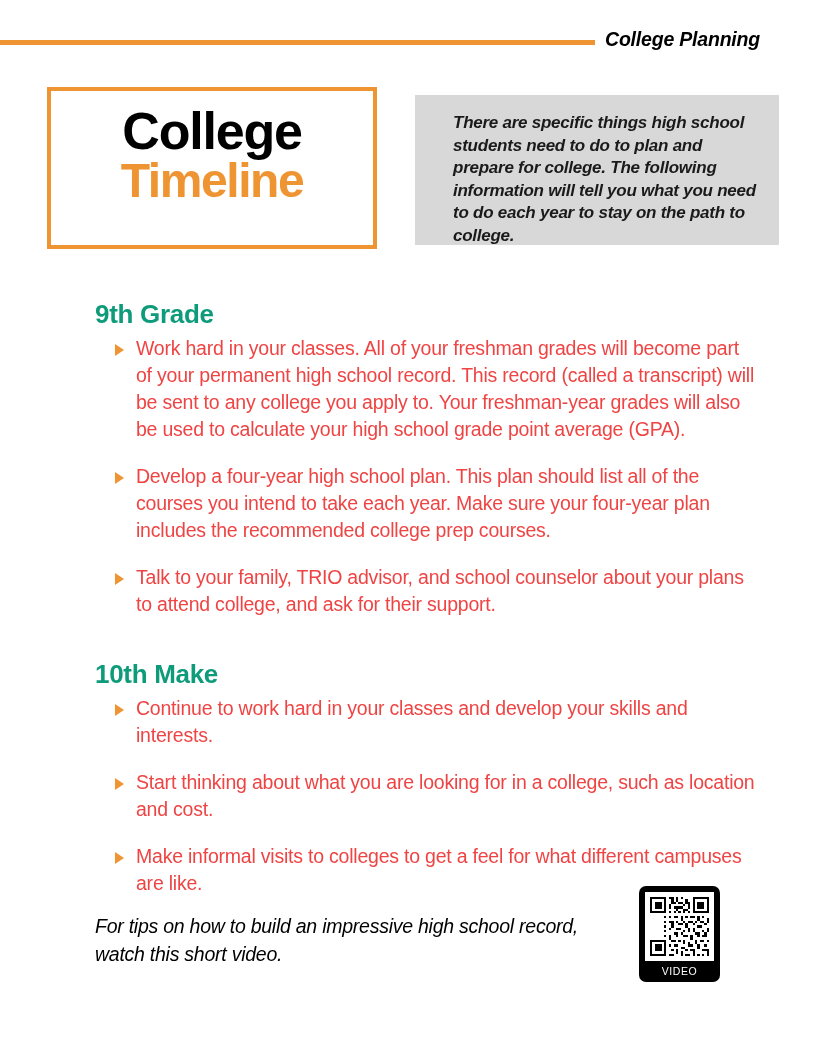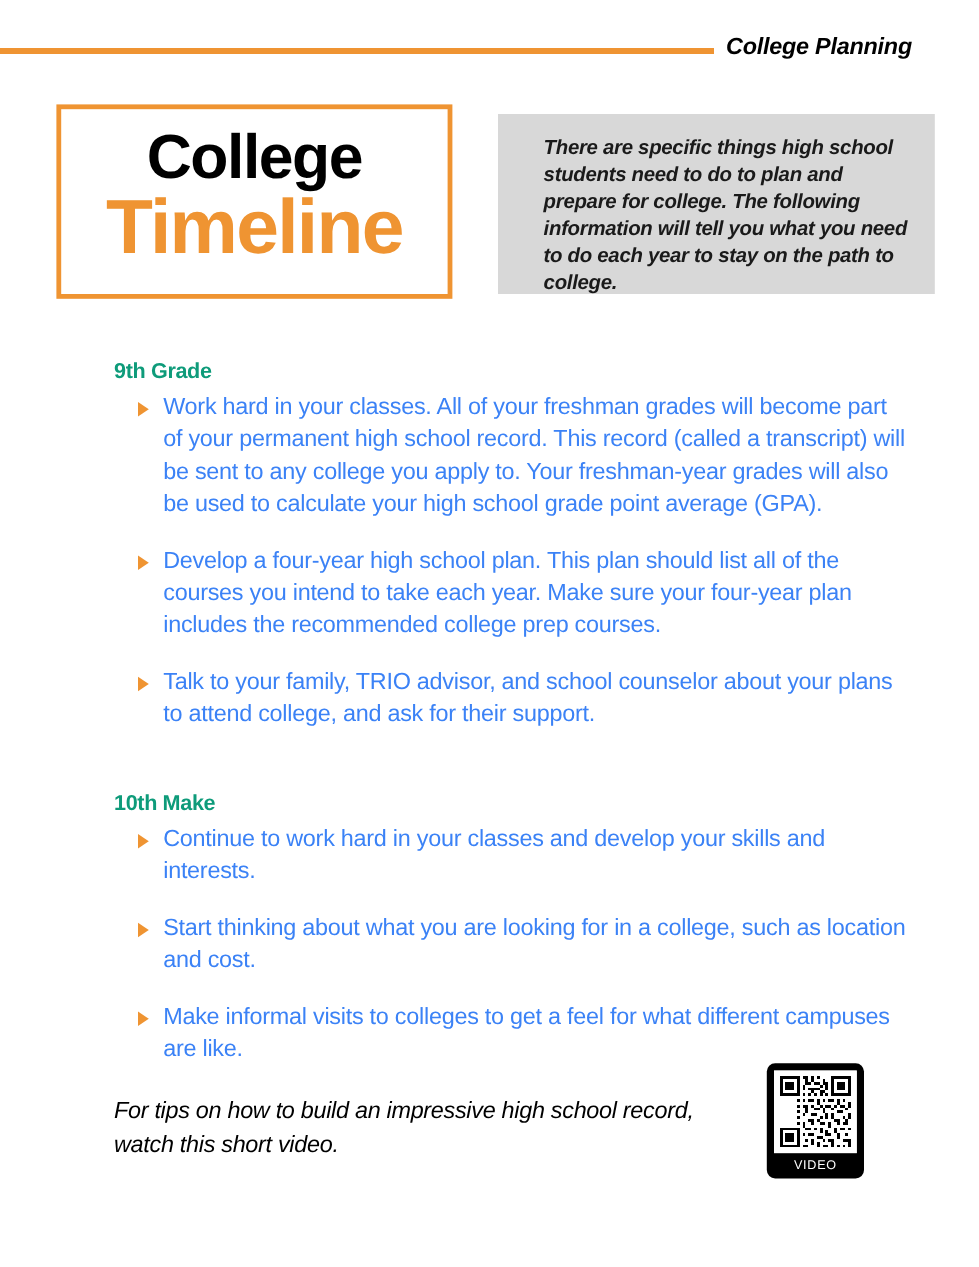--- a/index.html
+++ b/index.html
@@ -68,21 +68,21 @@
     line-height: 1;
     letter-spacing: -1.2px;
     color: #000000;
   }
   .title-line2 {
     position: absolute;
     left: 0;
     top: 66px;
     width: 100%;
     text-align: center;
-    font-size: 64px;
+    font-size: 48px;
     font-weight: bold;
     line-height: 1;
     letter-spacing: -1.4px;
     color: #ef9432;
   }
 
   
   .intro-box {
     position: absolute;
     left: 415px;
@@ -107,40 +107,40 @@
   .content {
     position: absolute;
     left: 95px;
     top: 300px;
     width: 660px;
   }
   .section {
     margin: 0;
   }
   .section-heading {
-    font-size: 18px;
+    font-size: 26px;
     font-weight: bold;
     color: #0e9b7a;
     letter-spacing: -0.3px;
     margin: 0 0 6px 0;
     line-height: 1.1;
   }
   .bullets {
     list-style: none;
     margin: 0;
     padding: 0;
   }
   .bullet {
     position: relative;
     padding-left: 41px;
     margin-bottom: 20px;
     font-size: 19.5px;
     line-height: 27px;
     letter-spacing: -0.22px;
-    color: #3b82f6;
+    color: #ef4444;
   }
   .bullet:last-child {
     margin-bottom: 0;
   }
   .bullet-marker {
     position: absolute;
     left: 20px;
     top: 9px;
     width: 0;
     height: 0;

